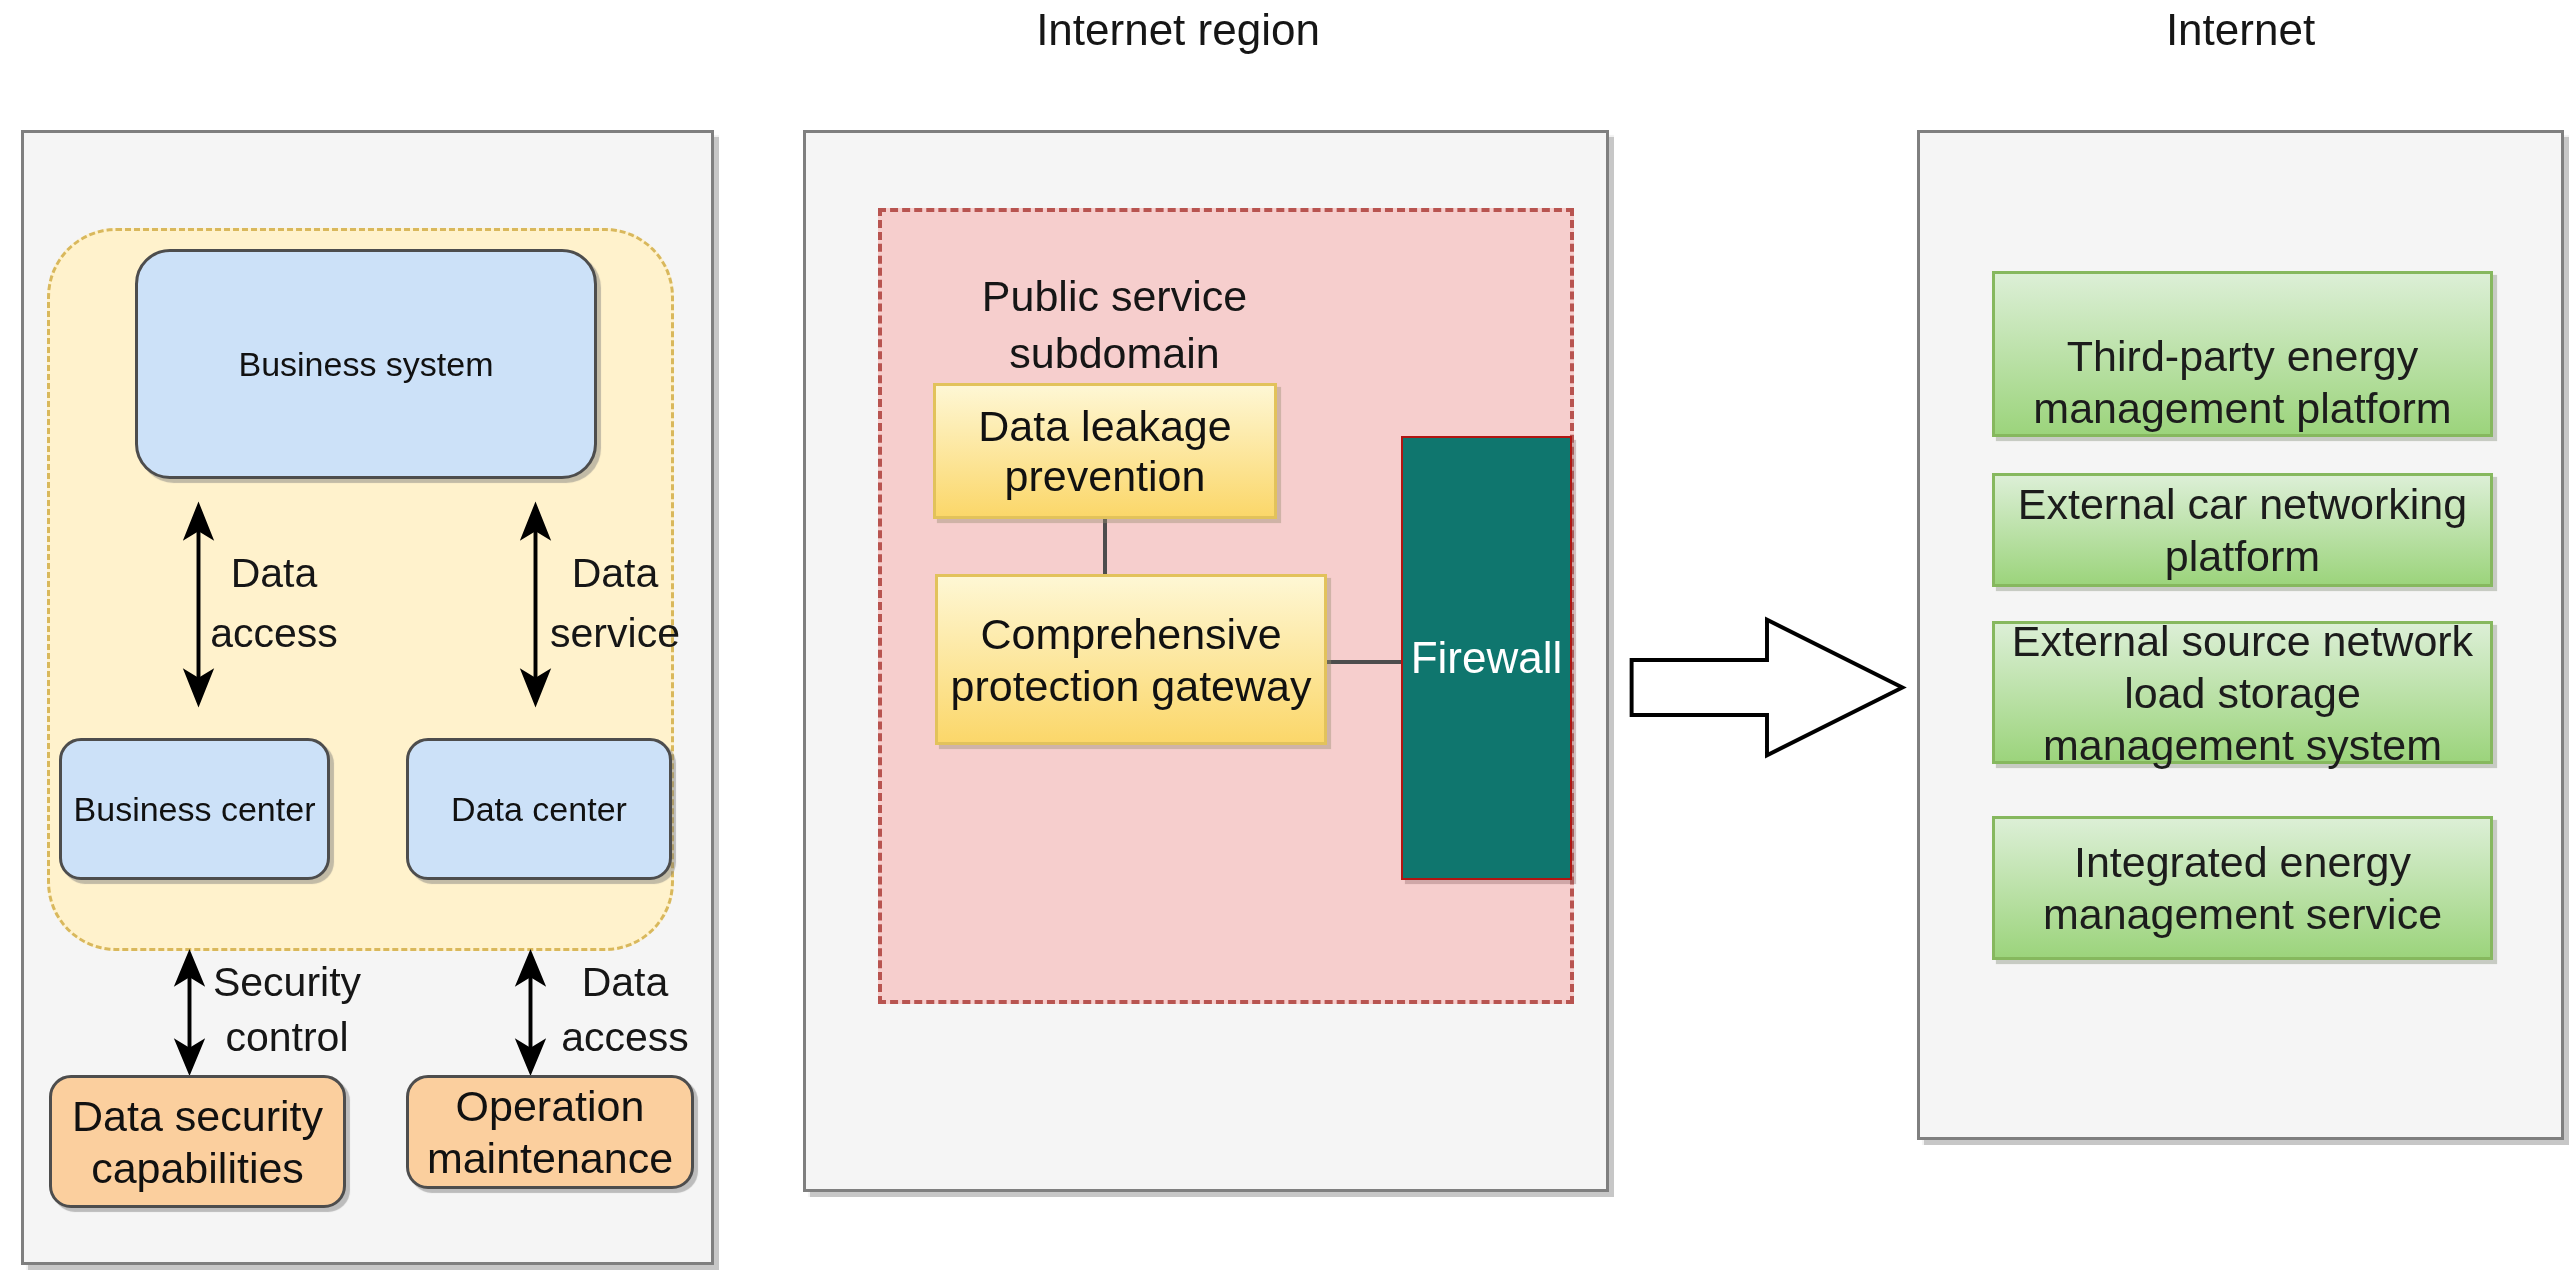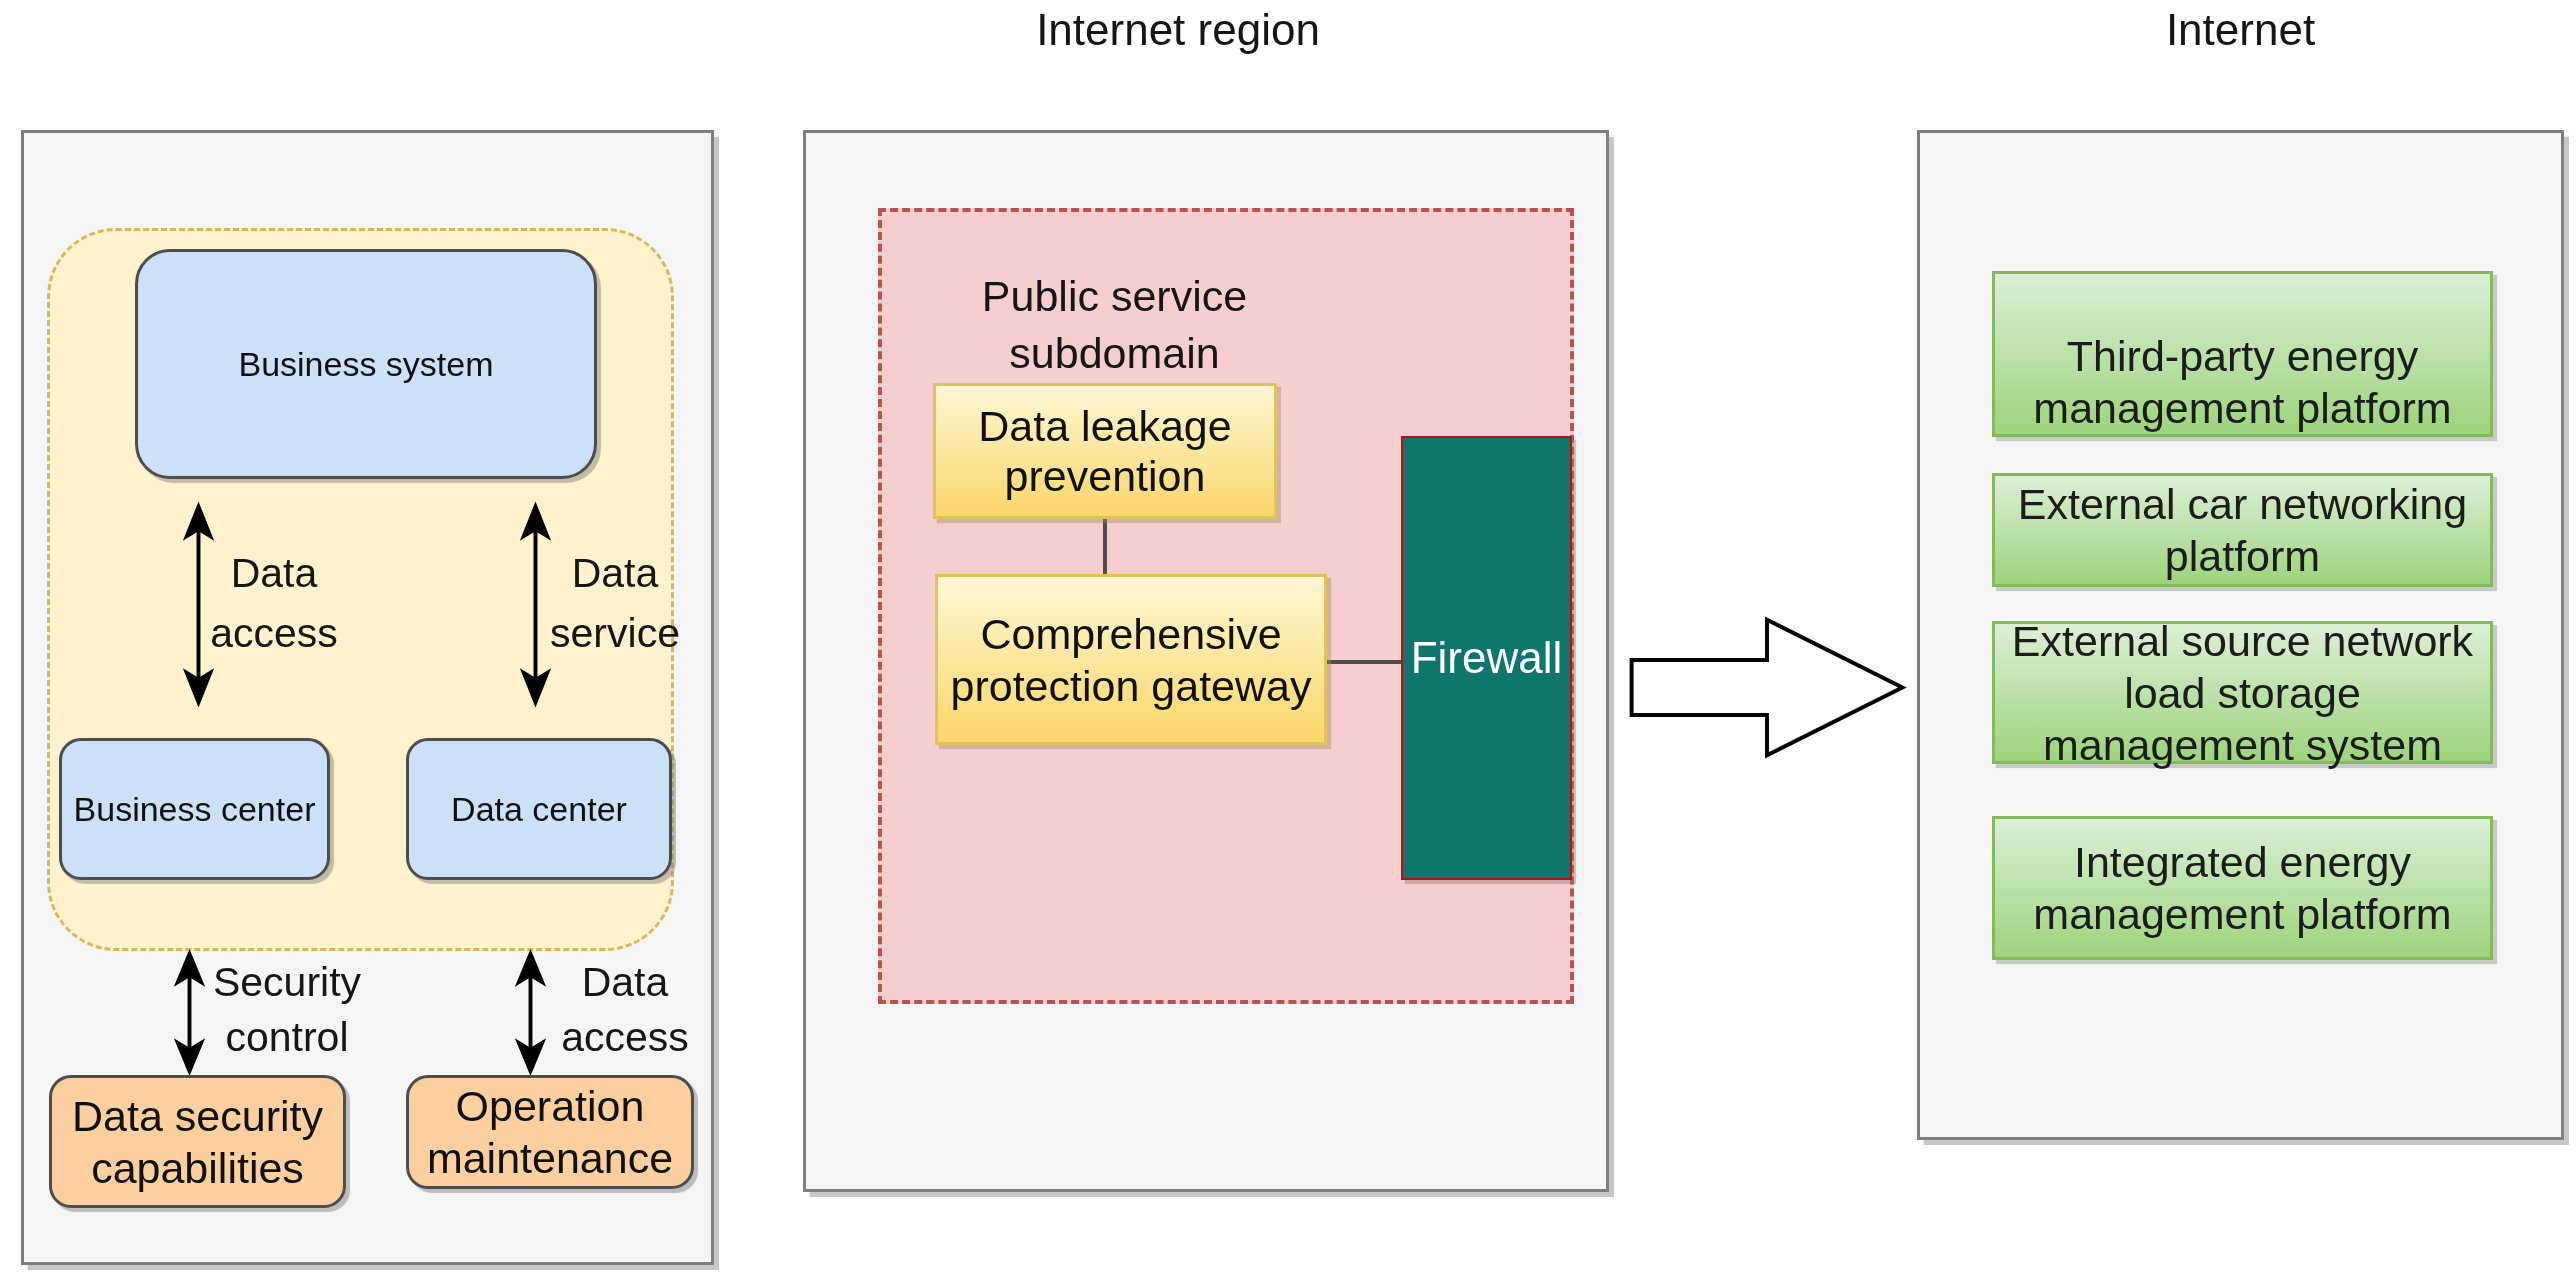--- a/index.html
+++ b/index.html
@@ -112,17 +112,17 @@
   <div class="abs green-box center" style="left:1992px;top:271px;width:501px;height:166px;align-items:flex-end;">
     <span>Third-party energy management platform</span>
   </div>
   <div class="abs green-box center" style="left:1992px;top:473px;width:501px;height:114px;">
     <span>External car networking platform</span>
   </div>
   <div class="abs green-box center" style="left:1992px;top:621px;width:501px;height:143px;">
     <span>External source network load storage management system</span>
   </div>
   <div class="abs green-box center" style="left:1992px;top:816px;width:501px;height:144px;">
-    <span>Integrated energy management platform</span>
+    <span>Integrated energy management service</span>
   </div>
 
 </div>
 
 
 </body></html>

